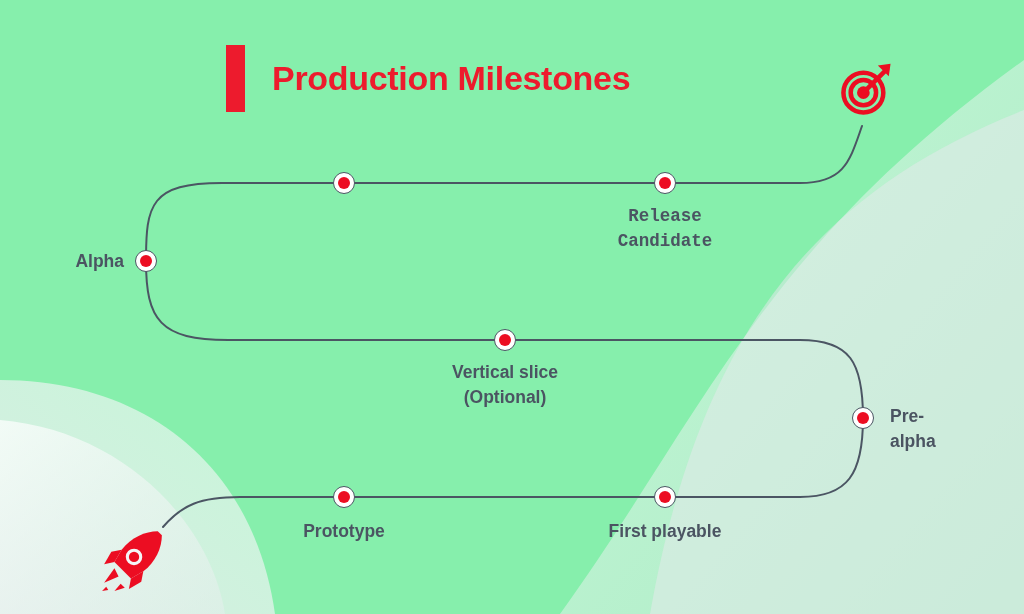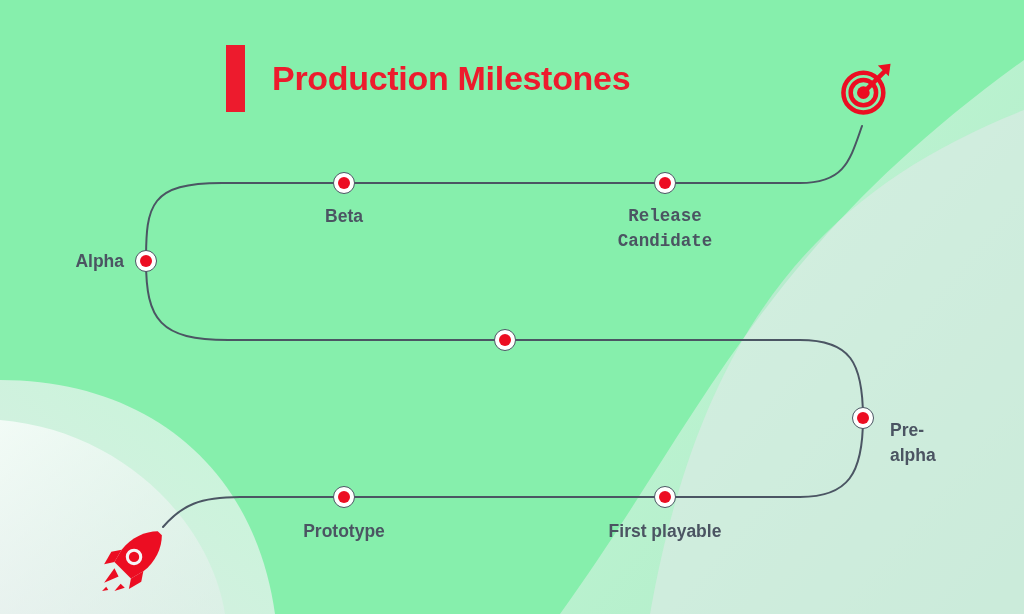--- a/index.html
+++ b/index.html
@@ -191,26 +191,27 @@
   </div>
   <div class="marker" style="left:333px; top:486px;">
     <span class="dot"></span>
   </div>
   <div class="marker" style="left:654px; top:486px;">
     <span class="dot"></span>
   </div>
 
   <div class="label right" style="left:0px; top:249px; width:124px;">Alpha</div>
 
-  <div class="label center" style="left:264px; top:204px; width:160px;">Beta</div>
 
   <div class="label center" style="left:565px; top:204px; width:200px;font-family:Liberation Mono, monospace;">Release
 Candidate</div>
 
-
-  <div class="label left" style="left:890px; top:418px; width:120px;">Pre-
+  <div class="label center" style="left:395px; top:360px; width:220px;">Vertical slice
+(Optional)</div>
+
+  <div class="label left" style="left:890px; top:404px; width:120px;">Pre-
 alpha</div>
 
   <div class="label center" style="left:565px; top:519px; width:200px;">First playable</div>
 
   <div class="label center" style="left:264px; top:519px; width:160px;">Prototype</div>
 
 </div>
 
 </body></html>

